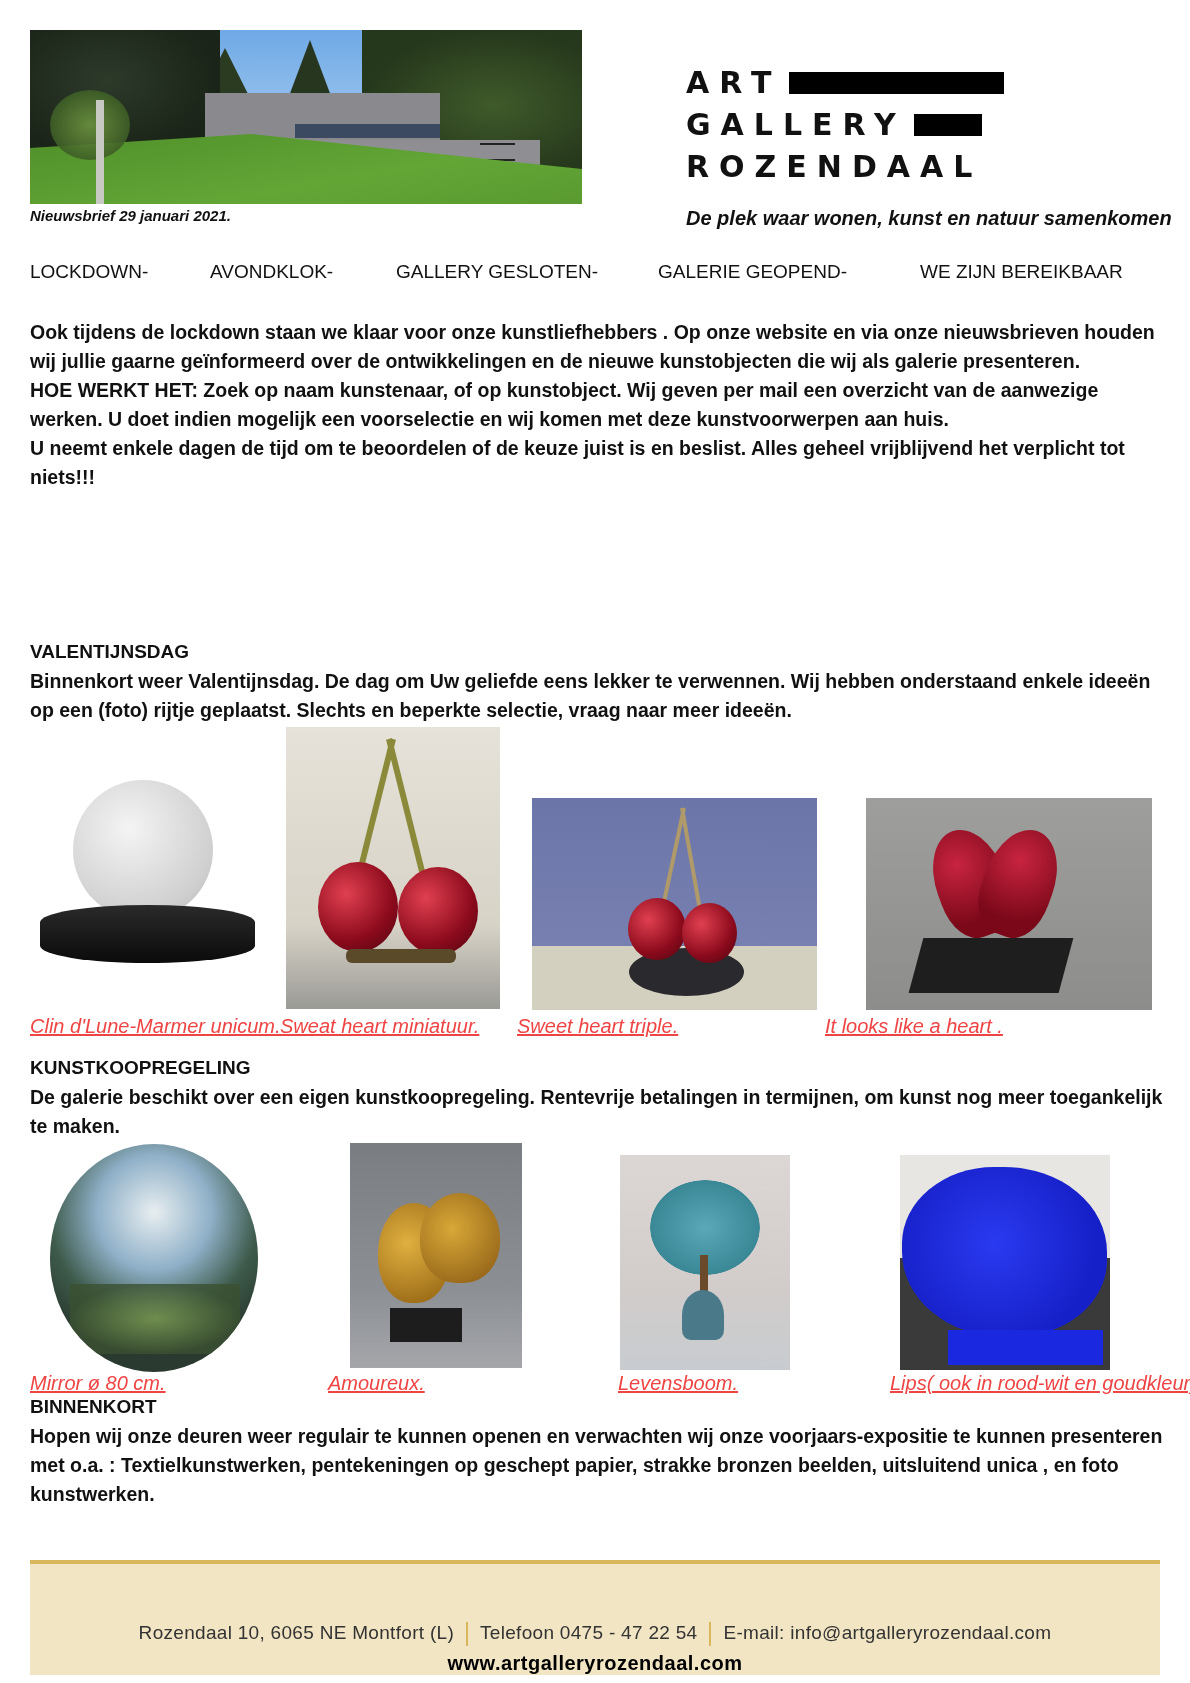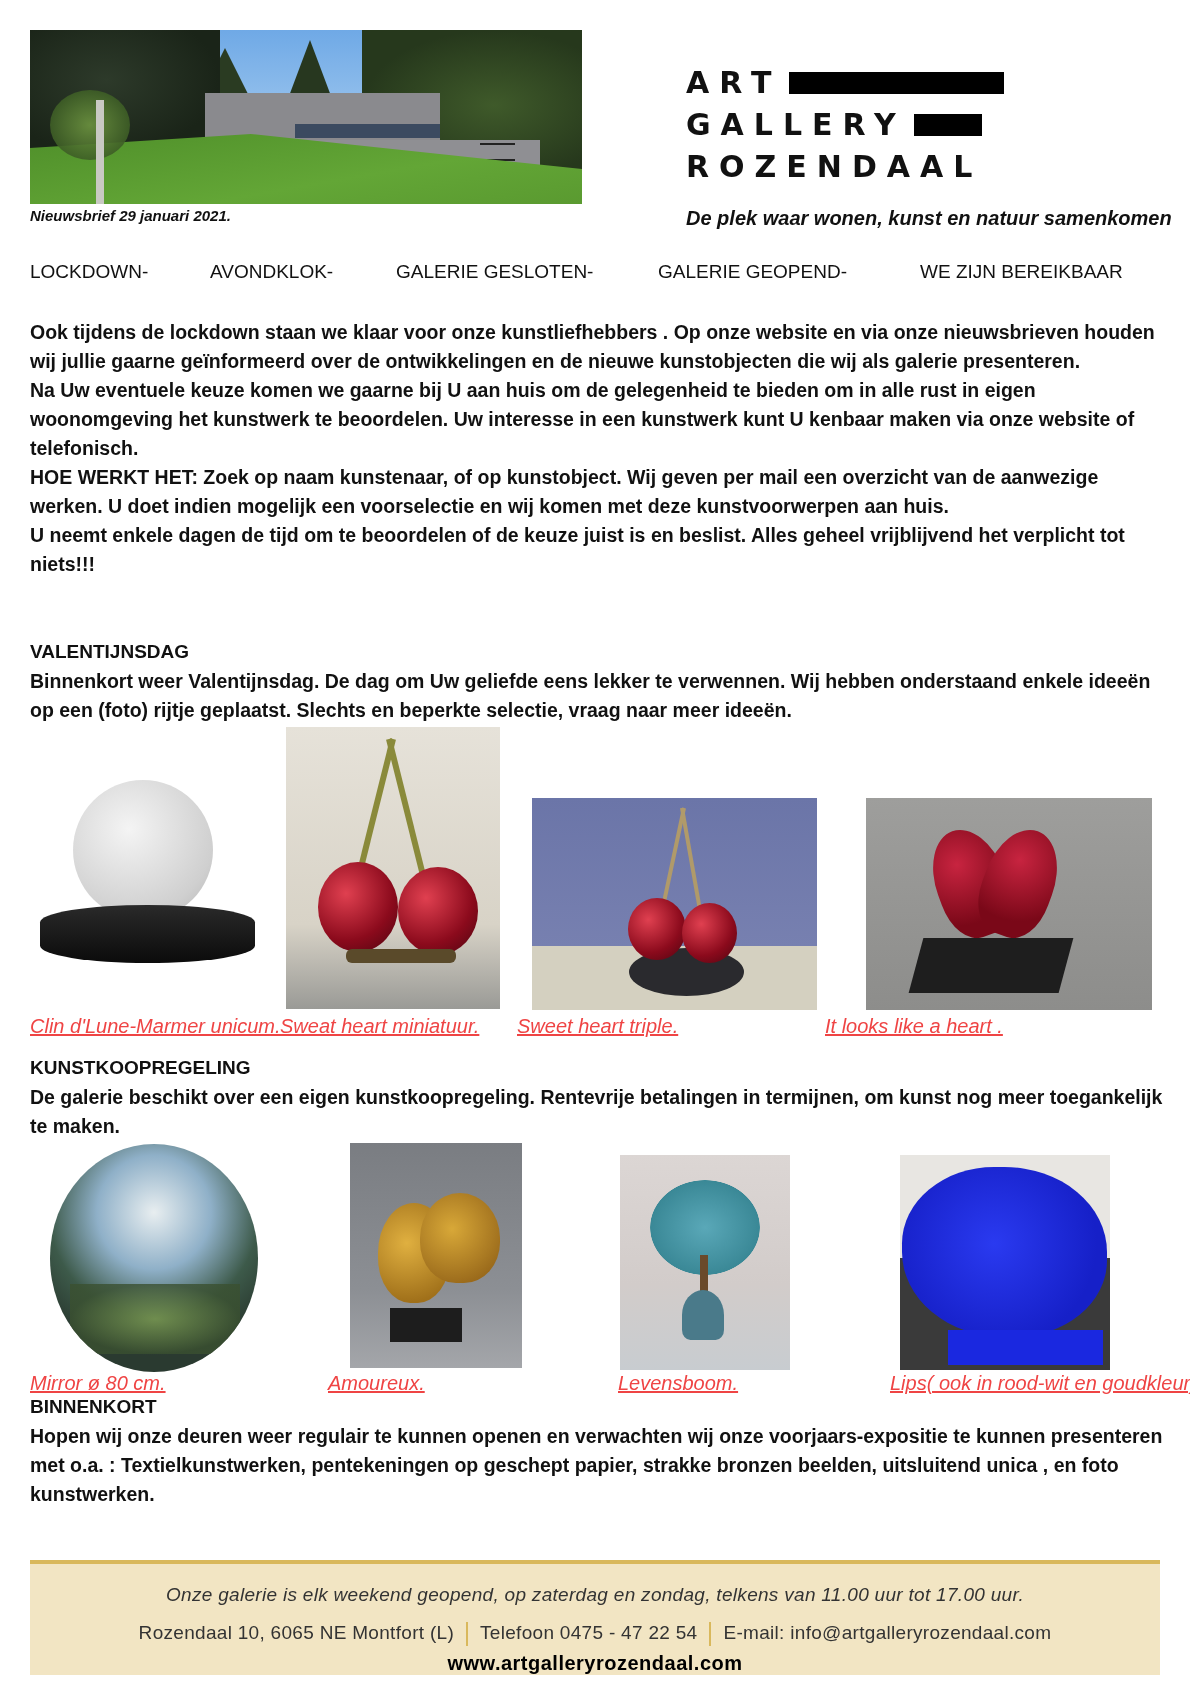--- a/index.html
+++ b/index.html
@@ -80,28 +80,27 @@
   </div>
   <div class="logo-row" style="top:84px;">
     <span>ROZENDAAL</span>
   </div>
 </div>
 <div class="abs tagline">De plek waar wonen, kunst en natuur samenkomen</div>
 
 <div class="abs kw-row">
   <span class="kw" style="left:0;">LOCKDOWN-</span>
   <span class="kw" style="left:180px;">AVONDKLOK-</span>
-  <span class="kw" style="left:366px;">GALERIE GESLOTEN-</span>
+  <span class="kw" style="left:366px;">GALLERY GESLOTEN-</span>
   <span class="kw" style="left:628px;">GALERIE GEOPEND-</span>
   <span class="kw" style="left:890px;">WE ZIJN BEREIKBAAR</span>
 </div>
 
 <div class="abs body-text" style="top:318px;">
   <div>Ook tijdens de lockdown staan we klaar voor onze kunstliefhebbers .  Op onze website en via onze nieuwsbrieven houden wij jullie gaarne geïnformeerd over de ontwikkelingen en de nieuwe kunstobjecten die wij als galerie presenteren.</div>
-  <div>Na Uw eventuele keuze komen we gaarne bij U aan huis om de gelegenheid te bieden om in alle rust in eigen woonomgeving het kunstwerk te beoordelen. Uw interesse in een kunstwerk kunt U kenbaar maken via onze website of telefonisch.</div>
   <div>HOE WERKT HET:   Zoek op naam kunstenaar, of op kunstobject. Wij geven per mail een overzicht van de aanwezige werken. U doet indien mogelijk een voorselectie en wij komen met deze kunstvoorwerpen aan huis.</div>
   <div>U neemt enkele dagen de tijd om te beoordelen of de keuze juist is en beslist. Alles geheel vrijblijvend het verplicht tot niets!!!</div>
 </div>
 
 <div class="abs section-head" style="top:641px;">VALENTIJNSDAG</div>
 <div class="abs body-text" style="top:667px;">Binnenkort weer Valentijnsdag.  De dag om Uw geliefde eens lekker te verwennen. Wij hebben onderstaand enkele ideeën op een (foto) rijtje geplaatst. Slechts en beperkte selectie, vraag naar meer ideeën.</div>
 
 <div class="art" style="left:35px; top:770px; width:222px; height:200px;">
   <div style="position:absolute; left:38px; top:10px; width:140px; height:140px; border-radius:50%; background:radial-gradient(circle at 40% 35%, #f4f4f4, #cfcfcf 70%, #b0b0b0);"></div>
   <div style="position:absolute; left:5px; top:135px; width:215px; height:58px; border-radius:50% / 30%; background:linear-gradient(#2a2a2a, #0b0b0b);"></div>
@@ -154,18 +153,17 @@
 
 <span class="caption" style="left:30px; top:1372px;">Mirror ø  80 cm.</span>
 <span class="caption" style="left:328px; top:1372px;">Amoureux.</span>
 <span class="caption" style="left:618px; top:1372px;">Levensboom.</span>
 <span class="caption" style="left:874px; top:1372px;margin-left:16px;">Lips( ook in rood-wit en goudkleur)</span>
 
 <div class="abs section-head" style="top:1396px;">BINNENKORT</div>
 <div class="abs body-text" style="top:1422px;">Hopen wij onze deuren weer regulair te kunnen openen en verwachten wij onze voorjaars-expositie te kunnen presenteren met o.a. : Textielkunstwerken, pentekeningen op geschept papier, strakke bronzen beelden, uitsluitend unica , en foto kunstwerken.</div>
 
 <div class="abs footer">
-  <div class="footer-line1">Onze galerie is elk weekend geopend, op zaterdag en zondag, telkens van 11.00 uur tot 17.00 uur.</div>
   <div class="footer-line2">
     <span>Rozendaal 10, 6065 NE Montfort (L)</span><span class="sep"></span><span>Telefoon 0475 - 47 22 54</span><span class="sep"></span><span>E-mail: info@artgalleryrozendaal.com</span>
   </div>
   <div class="footer-line3">www.artgalleryrozendaal.com</div>
 </div>
 
 </body></html>

